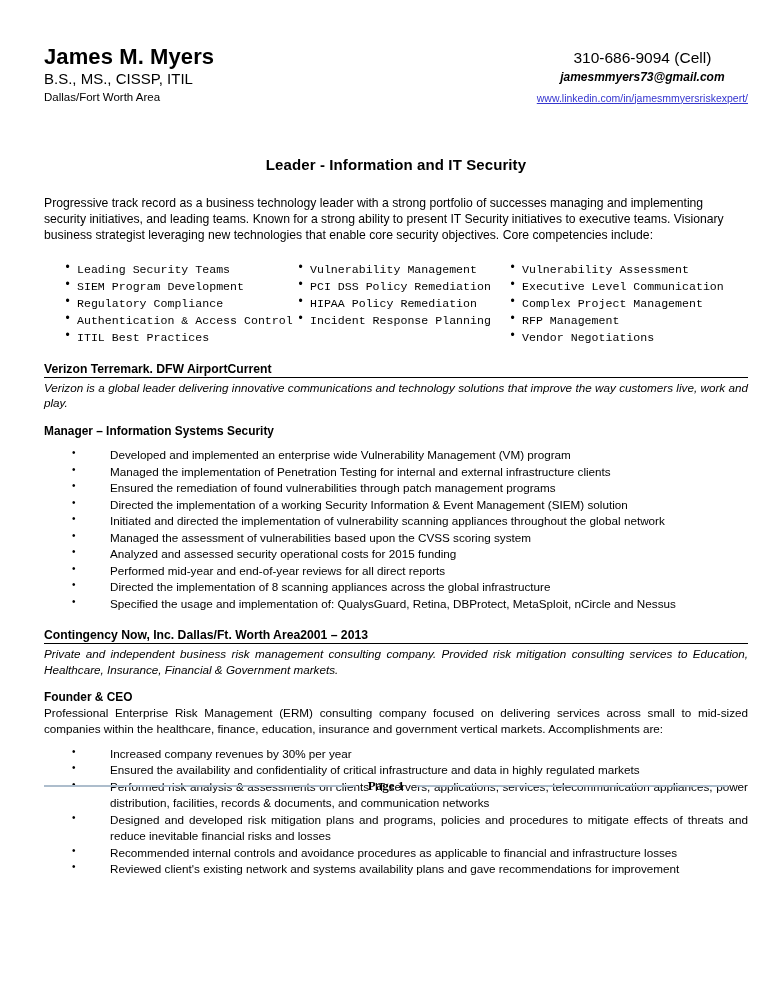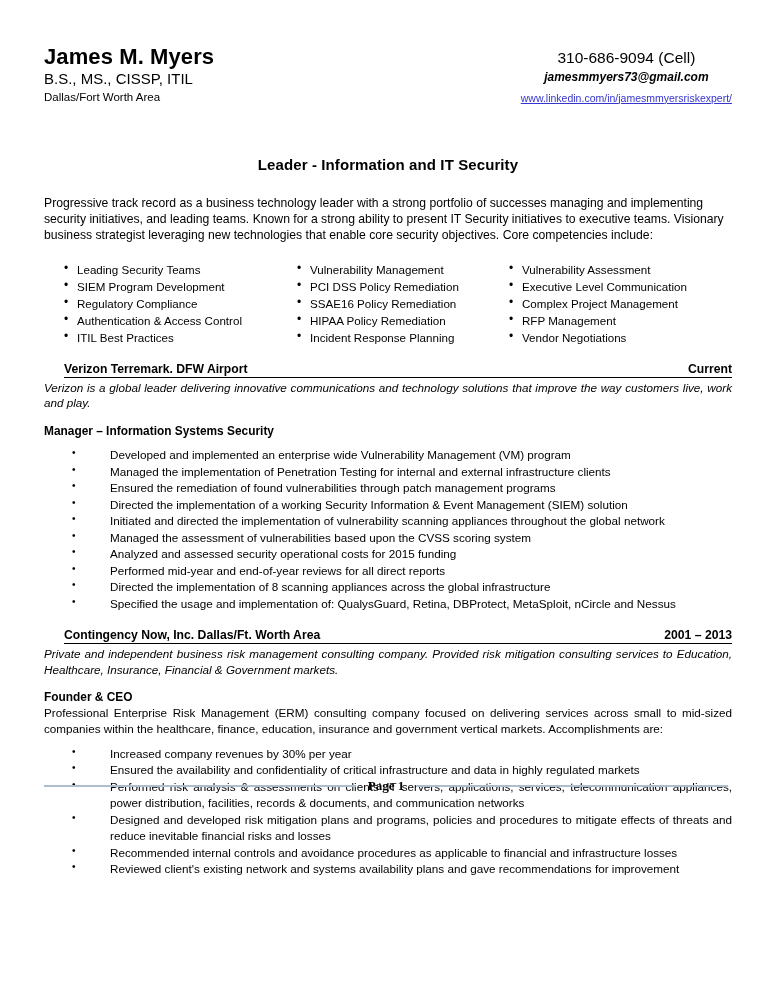--- a/index.html
+++ b/index.html
@@ -13,21 +13,21 @@
     font-family: "Liberation Sans", sans-serif;
     color: #000000;
     position: relative;
     overflow: hidden;
   }
   .page {
     position: relative;
     width: 768px;
     height: 830px;
     box-sizing: border-box;
-    padding: 44px 36px 0 44px;
+    padding: 44px 20px 0 44px;
   }
 
   
   .header {
     display: flex;
     justify-content: space-between;
     align-items: flex-start;
   }
   .header-left { }
   .cand-name {
@@ -89,20 +89,21 @@
   }
 
   
   .competencies {
     display: flex;
     margin: 17px 0 0 0;
     padding-left: 20px;
   }
   .comp-col {
     flex: 0 0 auto;
+    font-family: Liberation Mono, monospace;
   }
   .comp-col.c1 { width: 233px; }
   .comp-col.c2 { width: 212px; }
   .comp-col.c3 { width: auto; }
   .comp-item {
     font-size: 11.6px;
     line-height: 1.47;
     position: relative;
     padding-left: 13px;
     white-space: nowrap;
@@ -114,27 +115,25 @@
     top: -0.5px;
     font-size: 12px;
   }
 
   
   .employer {
     margin-top: 16px;
   }
   .employer-head {
     display: flex;
-    justify-content: space-between;
     align-items: baseline;
     font-size: 12.2px;
     font-weight: bold;
     border-bottom: 1.4px solid #000;
     padding-bottom: 1px;
-    margin-left: 20px;
   }
   .employer-desc {
     font-size: 11.7px;
     font-style: italic;
     line-height: 1.33;
     margin-top: 2px;
     text-align: justify;
   }
   .role-title {
     font-size: 11.9px;
@@ -218,21 +217,20 @@
     <div class="comp-col c1">
       <div class="comp-item">Leading Security Teams</div>
       <div class="comp-item">SIEM Program Development</div>
       <div class="comp-item">Regulatory Compliance</div>
       <div class="comp-item">Authentication &amp; Access Control</div>
       <div class="comp-item">ITIL Best Practices</div>
     </div>
     <div class="comp-col c2">
       <div class="comp-item">Vulnerability Management</div>
       <div class="comp-item">PCI DSS Policy Remediation</div>
-      <div class="comp-item">SSAE16 Policy Remediation</div>
       <div class="comp-item">HIPAA Policy Remediation</div>
       <div class="comp-item">Incident Response Planning</div>
     </div>
     <div class="comp-col c3">
       <div class="comp-item">Vulnerability Assessment</div>
       <div class="comp-item">Executive Level Communication</div>
       <div class="comp-item">Complex Project Management</div>
       <div class="comp-item">RFP Management</div>
       <div class="comp-item">Vendor Negotiations</div>
     </div>

